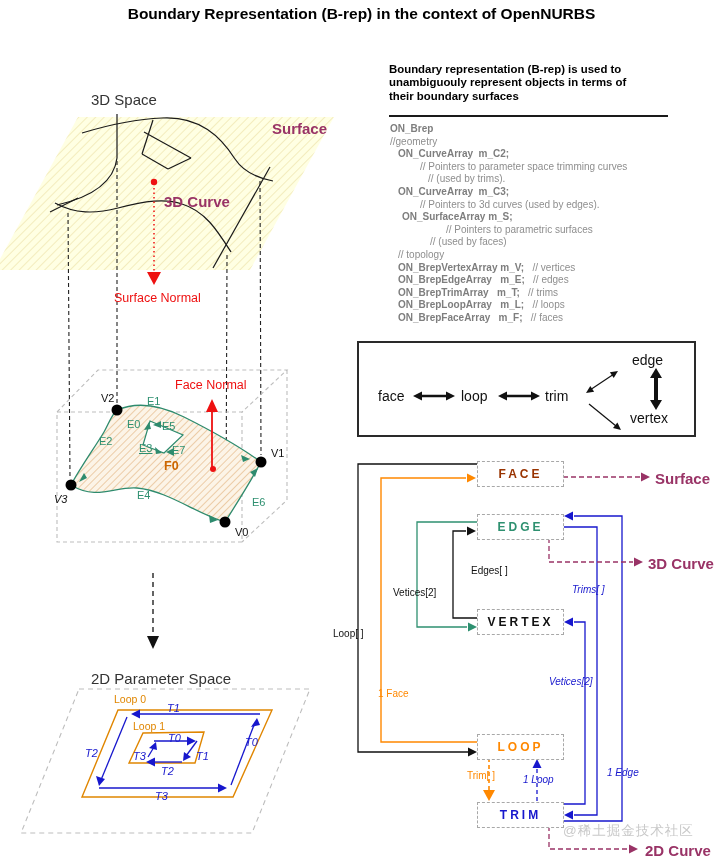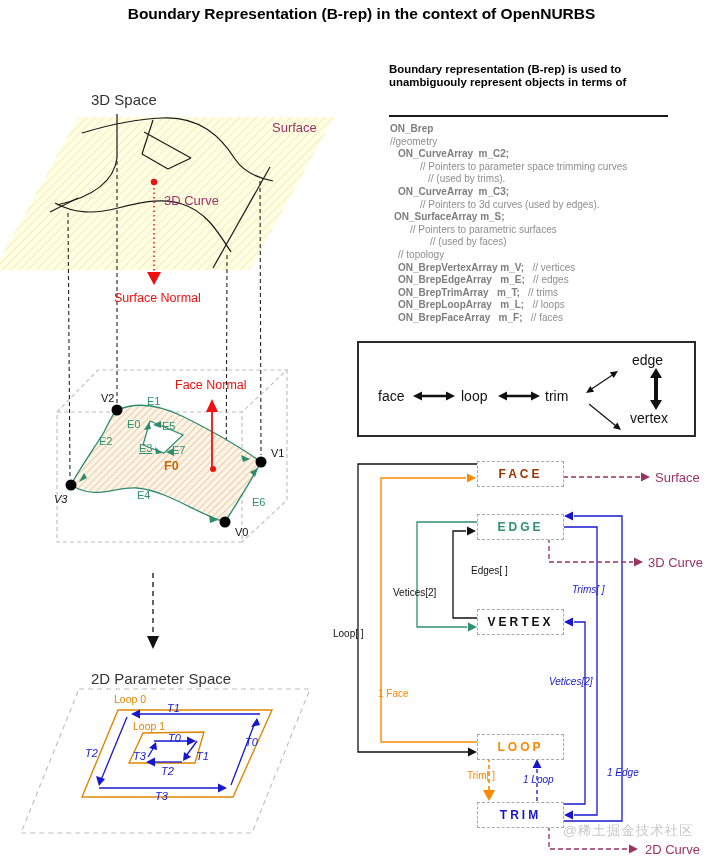--- a/index.html
+++ b/index.html
@@ -3,21 +3,21 @@
 <meta charset="utf-8">
 <style>
   html,body{margin:0;padding:0;background:#fff;}
   .page{position:relative;width:723px;height:861px;background:#fff;overflow:hidden;
         font-family:"Liberation Sans",sans-serif;}
   #art{position:absolute;left:0;top:0;z-index:1;}
   .title{position:absolute;top:5px;left:0;width:100%;text-align:center;
          font-size:15.5px;font-weight:bold;color:#000;z-index:4;}
   .lbl{position:absolute;z-index:4;font-size:11px;line-height:1.05;color:#111;white-space:nowrap;}
   .h15{font-size:15px;color:#333;}
-  .purple{color:#993366;font-weight:normal;font-size:13px;}
+  .purple{color:#993366;font-weight:bold;font-size:15px;}
   .red{color:#ee1111;font-size:12.5px;}
   .teal{color:#2e9070;}
   .blue{color:#1717cd;font-style:italic;}
   .orange{color:#ff8800;}
   .oswatch{color:#e08600;font-size:10.5px;}
   .f0{color:#cc6600;font-weight:bold;font-size:12.5px;}
   .small{font-size:10px;}
   .relword{font-size:14px;color:#111;}
   .intro{position:absolute;left:389px;top:63px;width:284px;font-size:11.4px;font-weight:bold;
          line-height:13.4px;color:#000;z-index:4;}
@@ -228,33 +228,34 @@
   <span class="lbl blue" style="left:155px;top:791px;">T3</span>
   <span class="lbl blue" style="left:245px;top:737px;">T0</span>
   <span class="lbl blue" style="left:168px;top:733px;">T0</span>
   <span class="lbl blue" style="left:196px;top:751px;">T1</span>
   <span class="lbl blue" style="left:161px;top:766px;">T2</span>
   <span class="lbl blue" style="left:133px;top:751px;">T3</span>
 
   <div class="intro">
     <div>Boundary representation (B-rep) is used to</div>
     <div>unambiguouly represent objects in terms of</div>
+    <div>their boundary surfaces</div>
   </div>
   <div class="intro-rule"></div>
 
   <div class="code">
     <div class="cl"><span class="cd">ON_Brep</span><span class="cc"></span></div>
     <div class="cl"><span class="cd"></span><span class="cc">//geometry</span></div>
     <div class="cl" style="margin-left:8px"><span class="cd">ON_CurveArray  m_C2;</span><span class="cc"></span></div>
     <div class="cl" style="margin-left:30px"><span class="cd"></span><span class="cc">// Pointers to parameter space trimming curves</span></div>
     <div class="cl" style="margin-left:38px"><span class="cd"></span><span class="cc">// (used by trims).</span></div>
     <div class="cl" style="margin-left:8px"><span class="cd">ON_CurveArray  m_C3;</span><span class="cc"></span></div>
     <div class="cl" style="margin-left:30px"><span class="cd"></span><span class="cc">// Pointers to 3d curves (used by edges).</span></div>
-    <div class="cl" style="margin-left:4px"><span class="cd">ON_SurfaceArray m_S;</span><span class="cc"></span></div>
-    <div class="cl" style="margin-left:20px"><span class="cd"></span><span class="cc">// Pointers to parametric surfaces</span></div>
+    <div class="cl" style="margin-left:12px"><span class="cd">ON_SurfaceArray m_S;</span><span class="cc"></span></div>
+    <div class="cl" style="margin-left:56px"><span class="cd"></span><span class="cc">// Pointers to parametric surfaces</span></div>
     <div class="cl" style="margin-left:40px"><span class="cd"></span><span class="cc">// (used by faces)</span></div>
     <div class="cl" style="margin-left:8px"><span class="cd"></span><span class="cc">// topology</span></div>
     <div class="cl" style="margin-left:8px"><span class="cd">ON_BrepVertexArray m_V;</span><span class="cc">   // vertices</span></div>
     <div class="cl" style="margin-left:8px"><span class="cd">ON_BrepEdgeArray   m_E;</span><span class="cc">   // edges</span></div>
     <div class="cl" style="margin-left:8px"><span class="cd">ON_BrepTrimArray   m_T;</span><span class="cc">   // trims</span></div>
     <div class="cl" style="margin-left:8px"><span class="cd">ON_BrepLoopArray   m_L;</span><span class="cc">   // loops</span></div>
     <div class="cl" style="margin-left:8px"><span class="cd">ON_BrepFaceArray   m_F;</span><span class="cc">   // faces</span></div>
   </div>
 
   <div class="relbox"></div>

